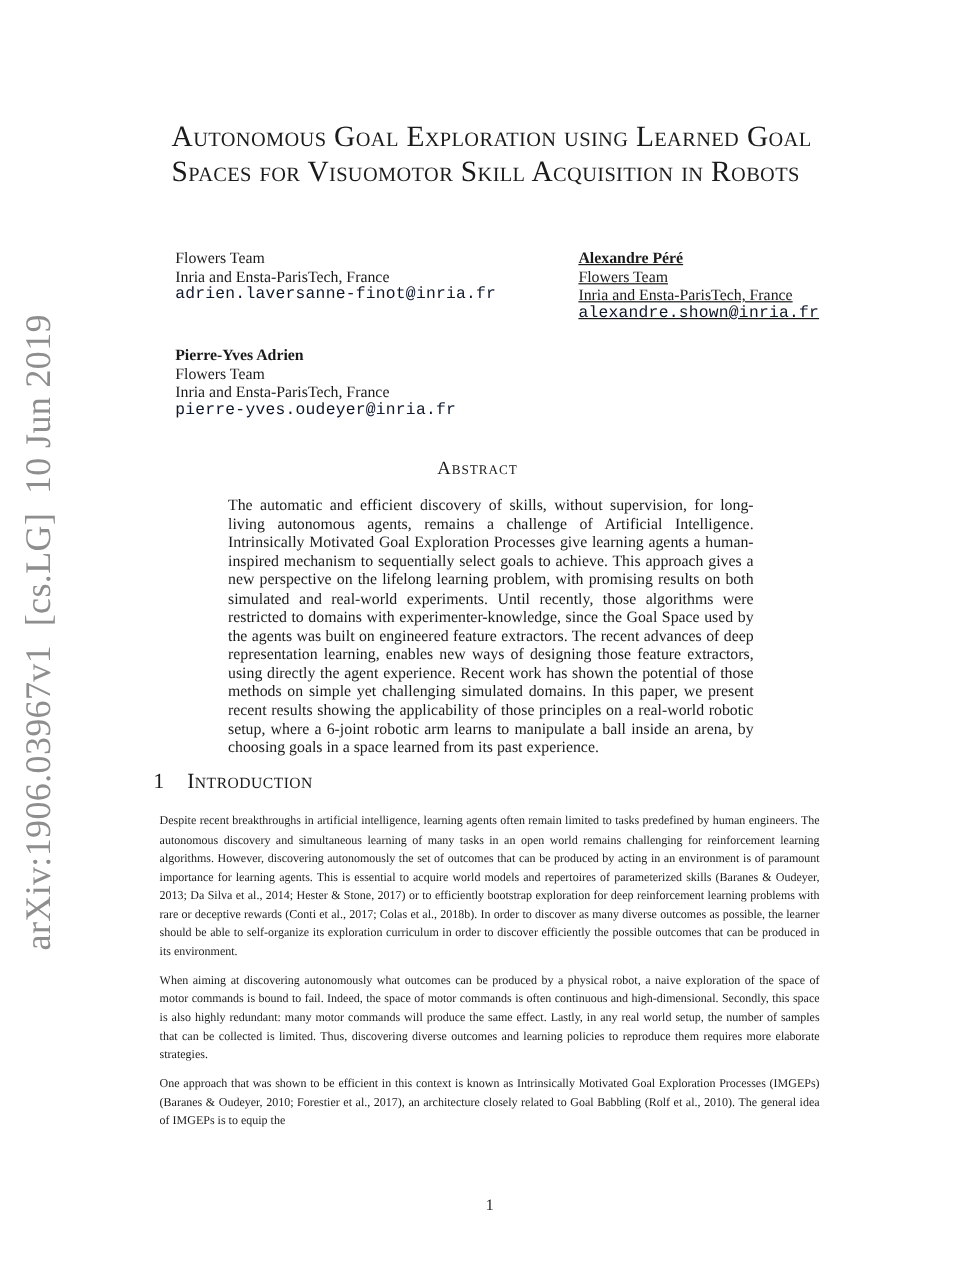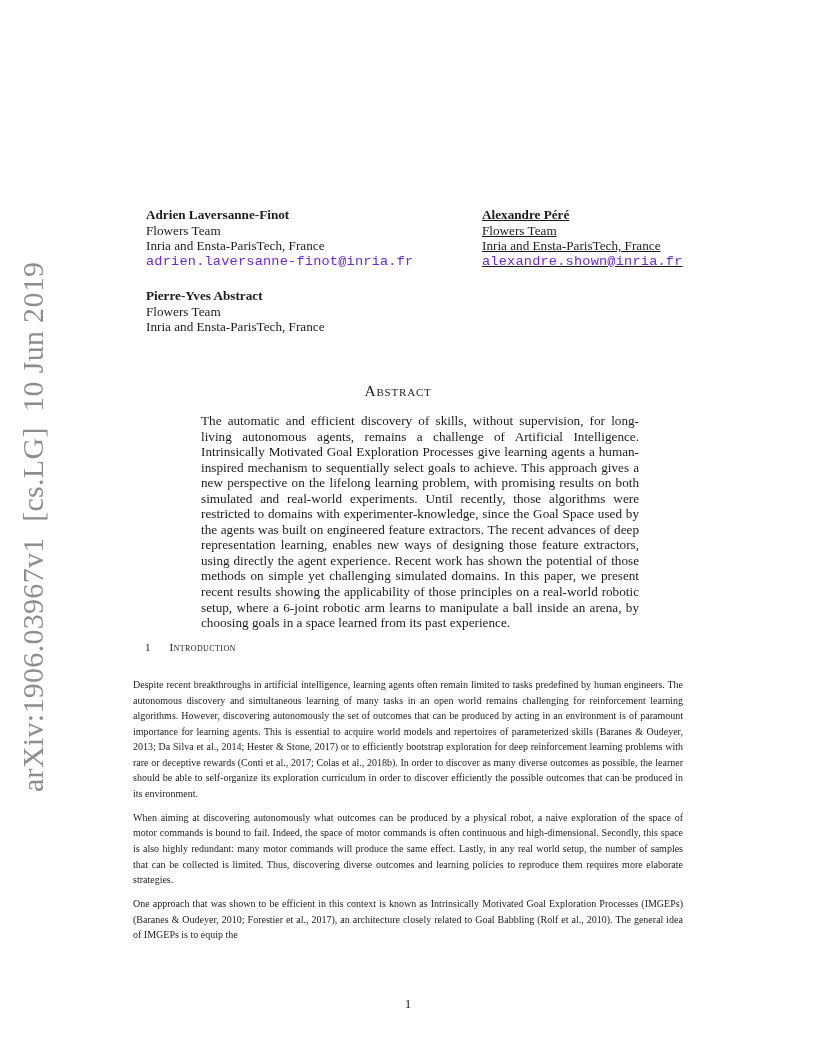--- a/index.html
+++ b/index.html
@@ -45,46 +45,46 @@
     line-height: 15.6px;
   }
   .author-a { left: 146px; top: 207px; }
   .author-b { left: 482px; top: 207px; text-decoration: underline; }
   .author-c { left: 146px; top: 288px; }
   .author-name { font-weight: bold; }
   .author-email {
     font-family: "Liberation Mono", "DejaVu Sans Mono", monospace;
     font-size: 13.6px;
     letter-spacing: 0.2px;
-    color: #6d28d9;
+    color: #0f172a;
   }
   .abstract-heading {
     position: absolute;
     left: 0;
     top: 382px;
     width: 796px;
     text-align: center;
     font-variant: small-caps;
     font-size: 15.5px;
     letter-spacing: 0.8px;
   }
   .abstract-body {
     position: absolute;
-    left: 201px;
+    left: 190px;
     top: 413px;
     width: 438px;
     text-align: justify;
     font-size: 13.2px;
     line-height: 15.55px;
   }
   .section-heading {
     position: absolute;
-    left: 145px;
+    left: 128px;
     top: 641px;
-    font-size: 11px;
+    font-size: 18px;
   }
   .section-number { display: inline-block; margin-right: 19px; }
   .section-title { font-variant: small-caps; letter-spacing: 0.4px; }
   .body-text {
     position: absolute;
     left: 133px;
     top: 677px;
     width: 550px;
   }
   .body-text p {
@@ -102,39 +102,40 @@
     font-size: 13.2px;
   }
 </style>
 </head>
 <body>
 
 <div class="page">
 
   <div class="watermark">arXiv:1906.03967v1  [cs.LG]  10 Jun 2019</div>
 
+  <h1 class="title">Autonomous Goal Exploration using Learned Goal Spaces for Visuomotor Skill Acquisition in Robots</h1>
 
   <div class="author author-a">
-    <div class="author-name">Adrien Laversanne-Finot</div>
     <div class="author-team">Flowers Team</div>
     <div class="author-affil">Inria and Ensta-ParisTech, France</div>
     <div class="author-email">adrien.laversanne-finot@inria.fr</div>
   </div>
 
   <div class="author author-b">
     <div class="author-name">Alexandre Péré</div>
     <div class="author-team">Flowers Team</div>
     <div class="author-affil">Inria and Ensta-ParisTech, France</div>
     <div class="author-email">alexandre.shown@inria.fr</div>
   </div>
 
   <div class="author author-c">
-    <div class="author-name">Pierre-Yves Abstract</div>
+    <div class="author-name">Pierre-Yves Adrien</div>
     <div class="author-team">Flowers Team</div>
     <div class="author-affil">Inria and Ensta-ParisTech, France</div>
+    <div class="author-email">pierre-yves.oudeyer@inria.fr</div>
   </div>
 
   <div class="abstract-heading">Abstract</div>
 
   <div class="abstract-body">The automatic and efficient discovery of skills, without supervision, for long-living autonomous agents, remains a challenge of Artificial Intelligence. Intrinsically Motivated Goal Exploration Processes give learning agents a human-inspired mechanism to sequentially select goals to achieve. This approach gives a new perspective on the lifelong learning problem, with promising results on both simulated and real-world experiments. Until recently, those algorithms were restricted to domains with experimenter-knowledge, since the Goal Space used by the agents was built on engineered feature extractors. The recent advances of deep representation learning, enables new ways of designing those feature extractors, using directly the agent experience. Recent work has shown the potential of those methods on simple yet challenging simulated domains. In this paper, we present recent results showing the applicability of those principles on a real-world robotic setup, where a 6-joint robotic arm learns to manipulate a ball inside an arena, by choosing goals in a space learned from its past experience.</div>
 
   <div class="section-heading">
     <span class="section-number">1</span><span class="section-title">Introduction</span>
   </div>
 

